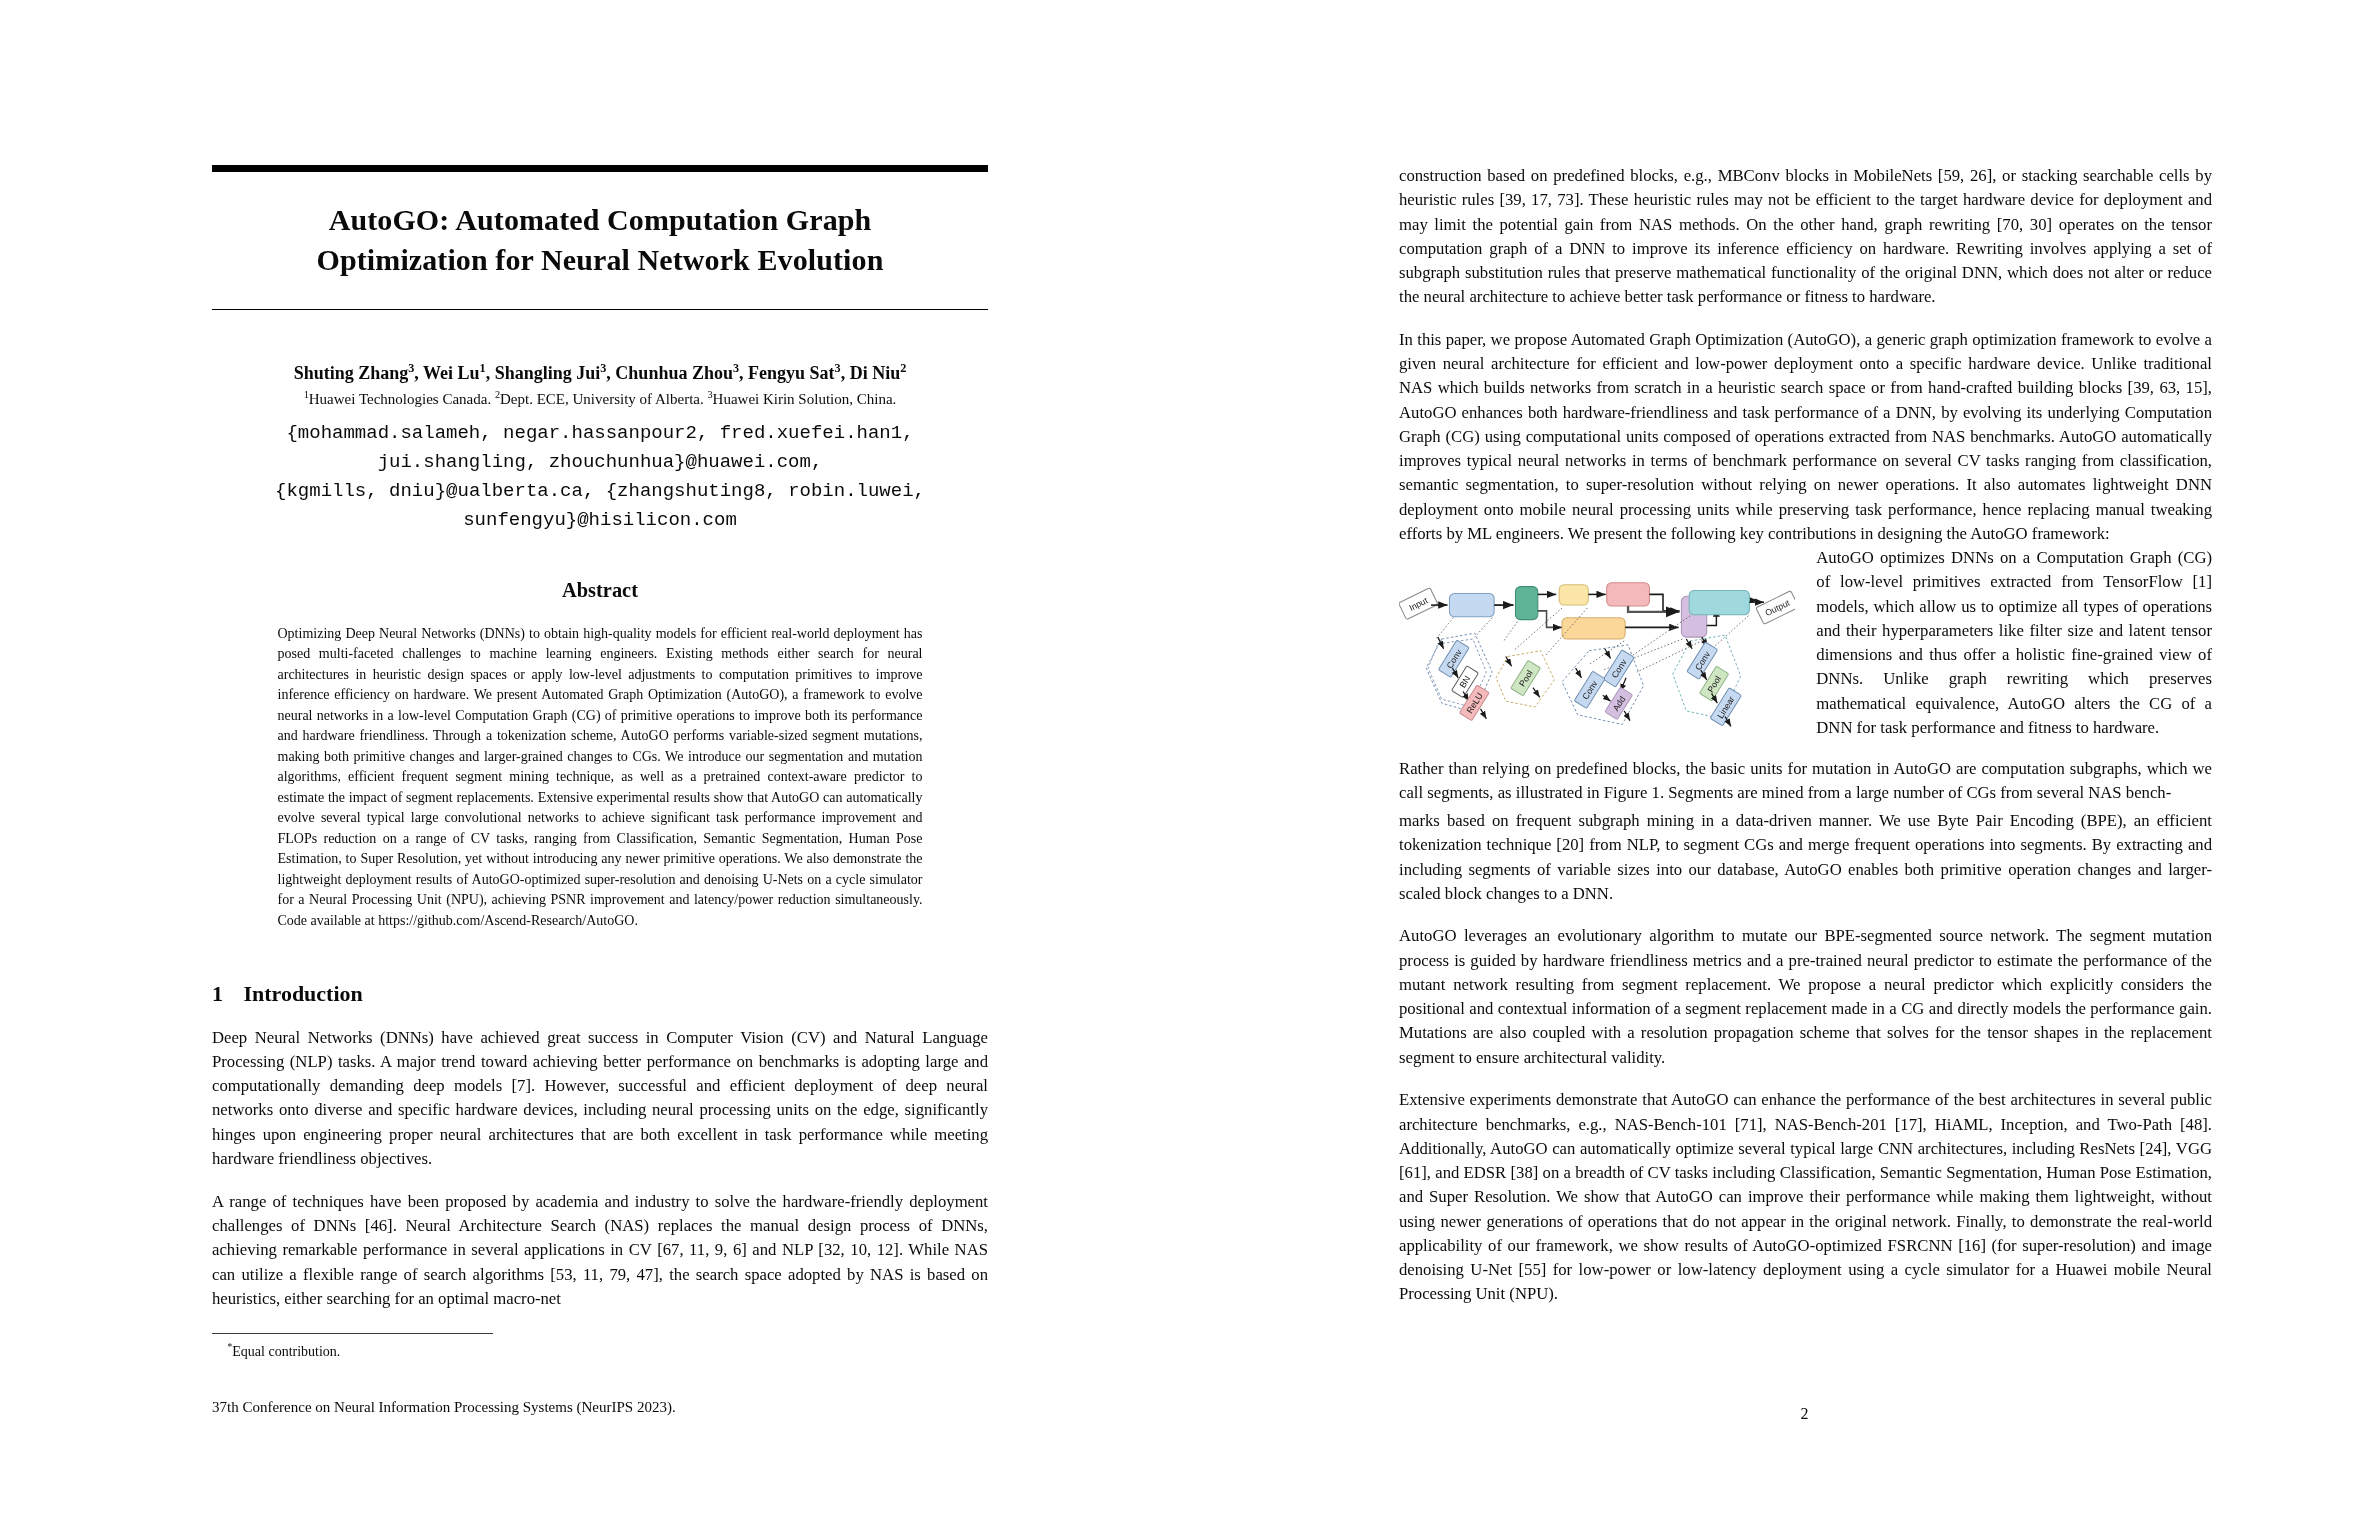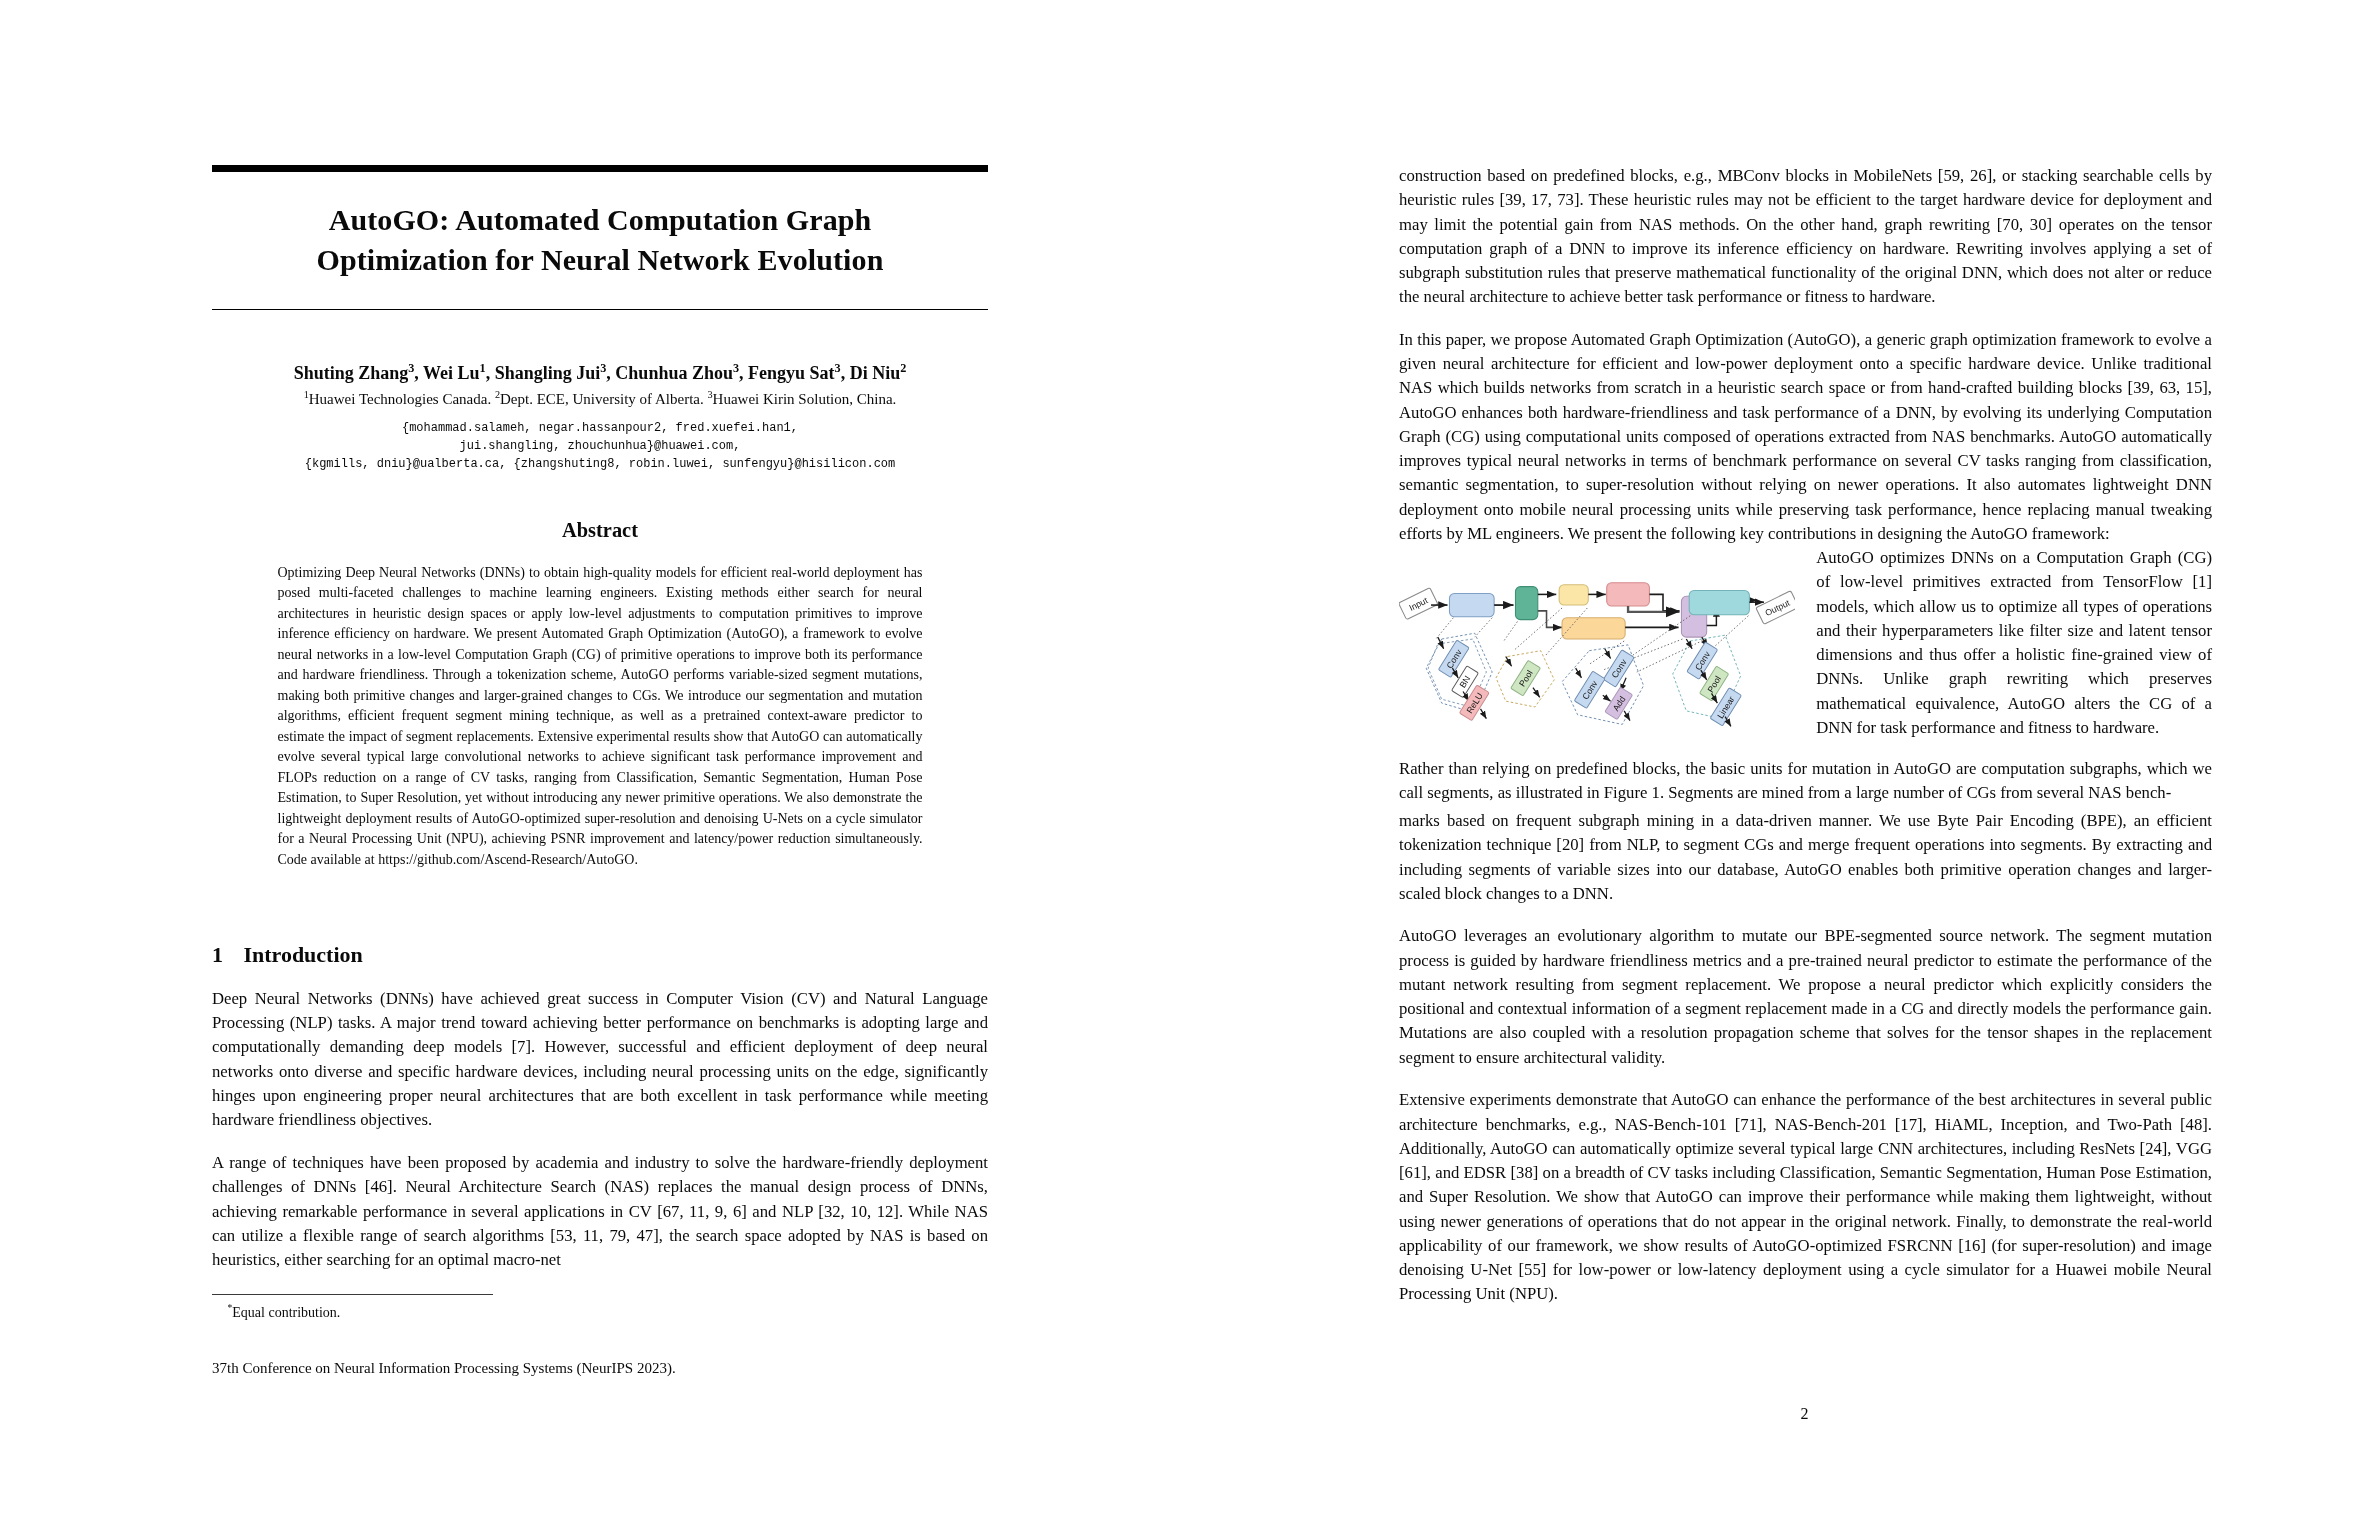--- a/index.html
+++ b/index.html
@@ -59,21 +59,21 @@
   }
   .affil {
     text-align: center;
     font-size: 15px;
     line-height: 1.45;
     margin-top: 1.9px;
   }
   .emails {
     text-align: center;
     font-family: "Liberation Mono", "DejaVu Sans Mono", monospace;
-    font-size: 12px;
+    font-size: 19px;
     line-height: 1.52;
     margin-top: 7.8px;
   }
   sup { font-size: 0.68em; vertical-align: super; line-height: 0; }
 
   .abstract-head {
     text-align: center;
     font-weight: bold;
     font-size: 20.4px;
     margin-top: 45px;
@@ -83,21 +83,21 @@
     width: 645px;
     font-size: 14px;
     line-height: 1.465;
     text-align: justify;
     text-justify: inter-word;
     hyphens: none;
   }
   .section-head {
     font-weight: bold;
     font-size: 22px;
-    margin-top: 72px;
+    margin-top: 50px;
   }
   .section-head .num { margin-right: 20.4px; }
   .body-text {
     font-size: 16.7px;
     line-height: 1.455;
     text-align: justify;
     margin-top: 18.4px;
   }
   .footnote-rule {
     width: 281px;

